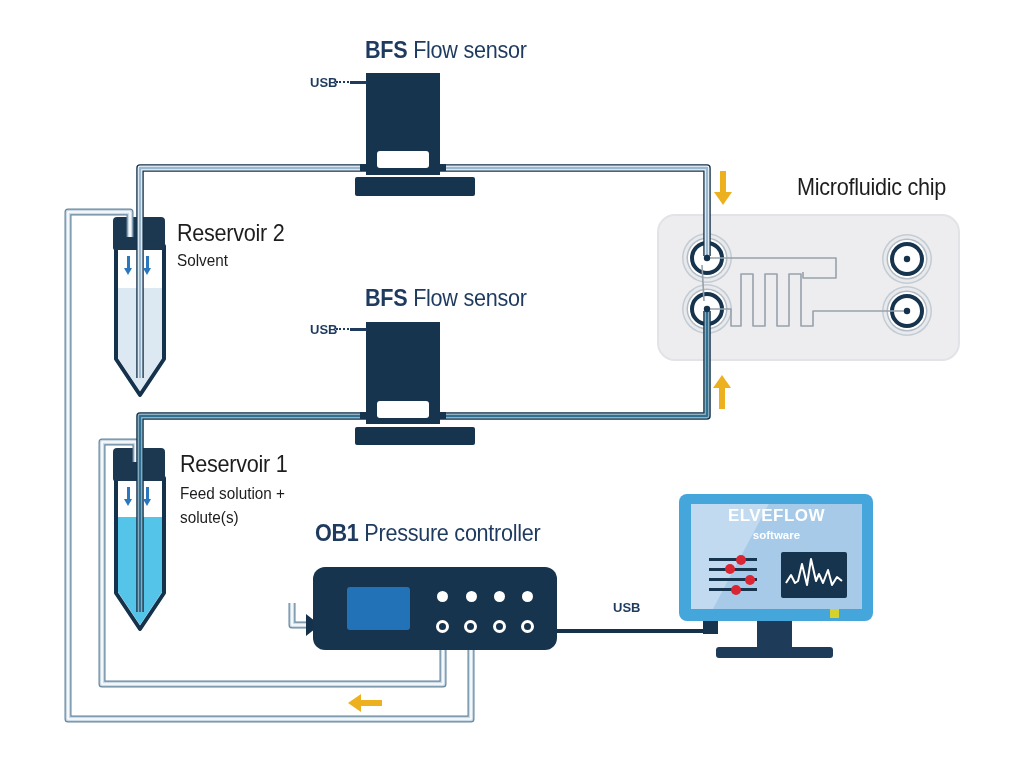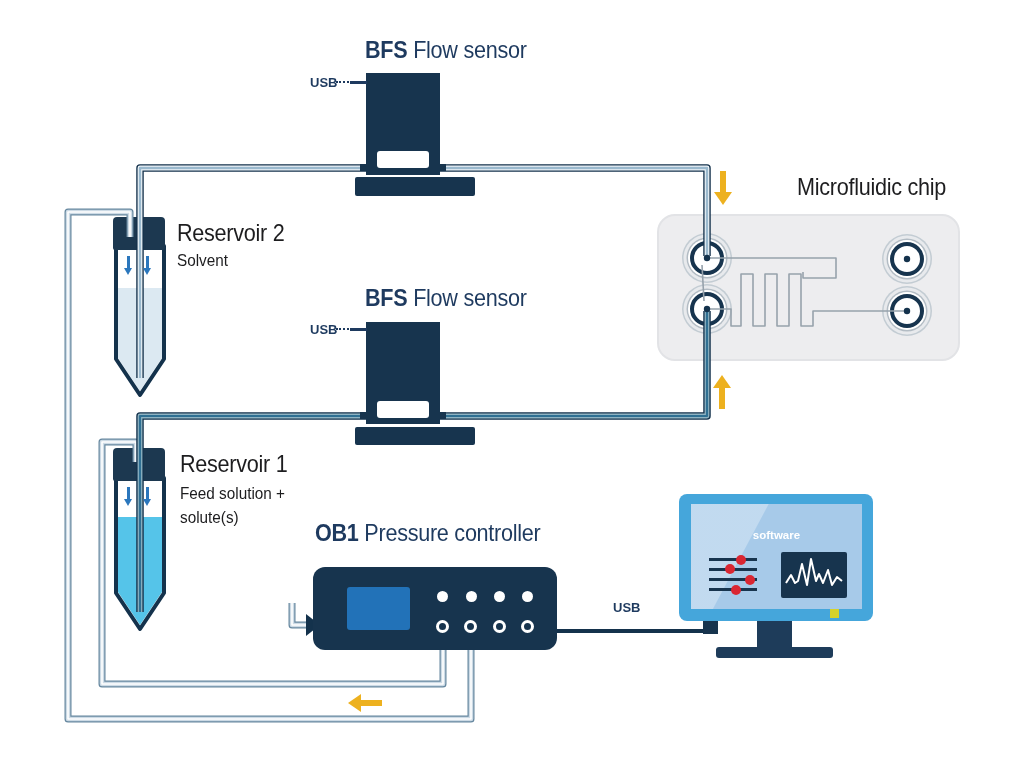--- a/index.html
+++ b/index.html
@@ -151,20 +151,21 @@
   <div class="pring" style="left:436px;top:620px;"></div>
   <div class="pring" style="left:464px;top:620px;"></div>
   <div class="pring" style="left:493px;top:620px;"></div>
   <div class="pring" style="left:521px;top:620px;"></div>
 
   <div class="tab"></div>
   <div class="neck"></div>
   <div class="mbase"></div>
   <div class="mframe"></div>
   <div class="mscreen"></div>
+  <div class="mtitle">ELVEFLOW</div>
   <div class="msub">software</div>
   <div class="sline" style="left:709px;top:558px;"></div>
   <div class="sline" style="left:709px;top:568px;"></div>
   <div class="sline" style="left:709px;top:578px;"></div>
   <div class="sline" style="left:709px;top:588px;"></div>
   <div class="sdot" style="left:736px;top:555px;"></div>
   <div class="sdot" style="left:725px;top:564px;"></div>
   <div class="sdot" style="left:745px;top:575px;"></div>
   <div class="sdot" style="left:731px;top:585px;"></div>
   <div class="scope">

